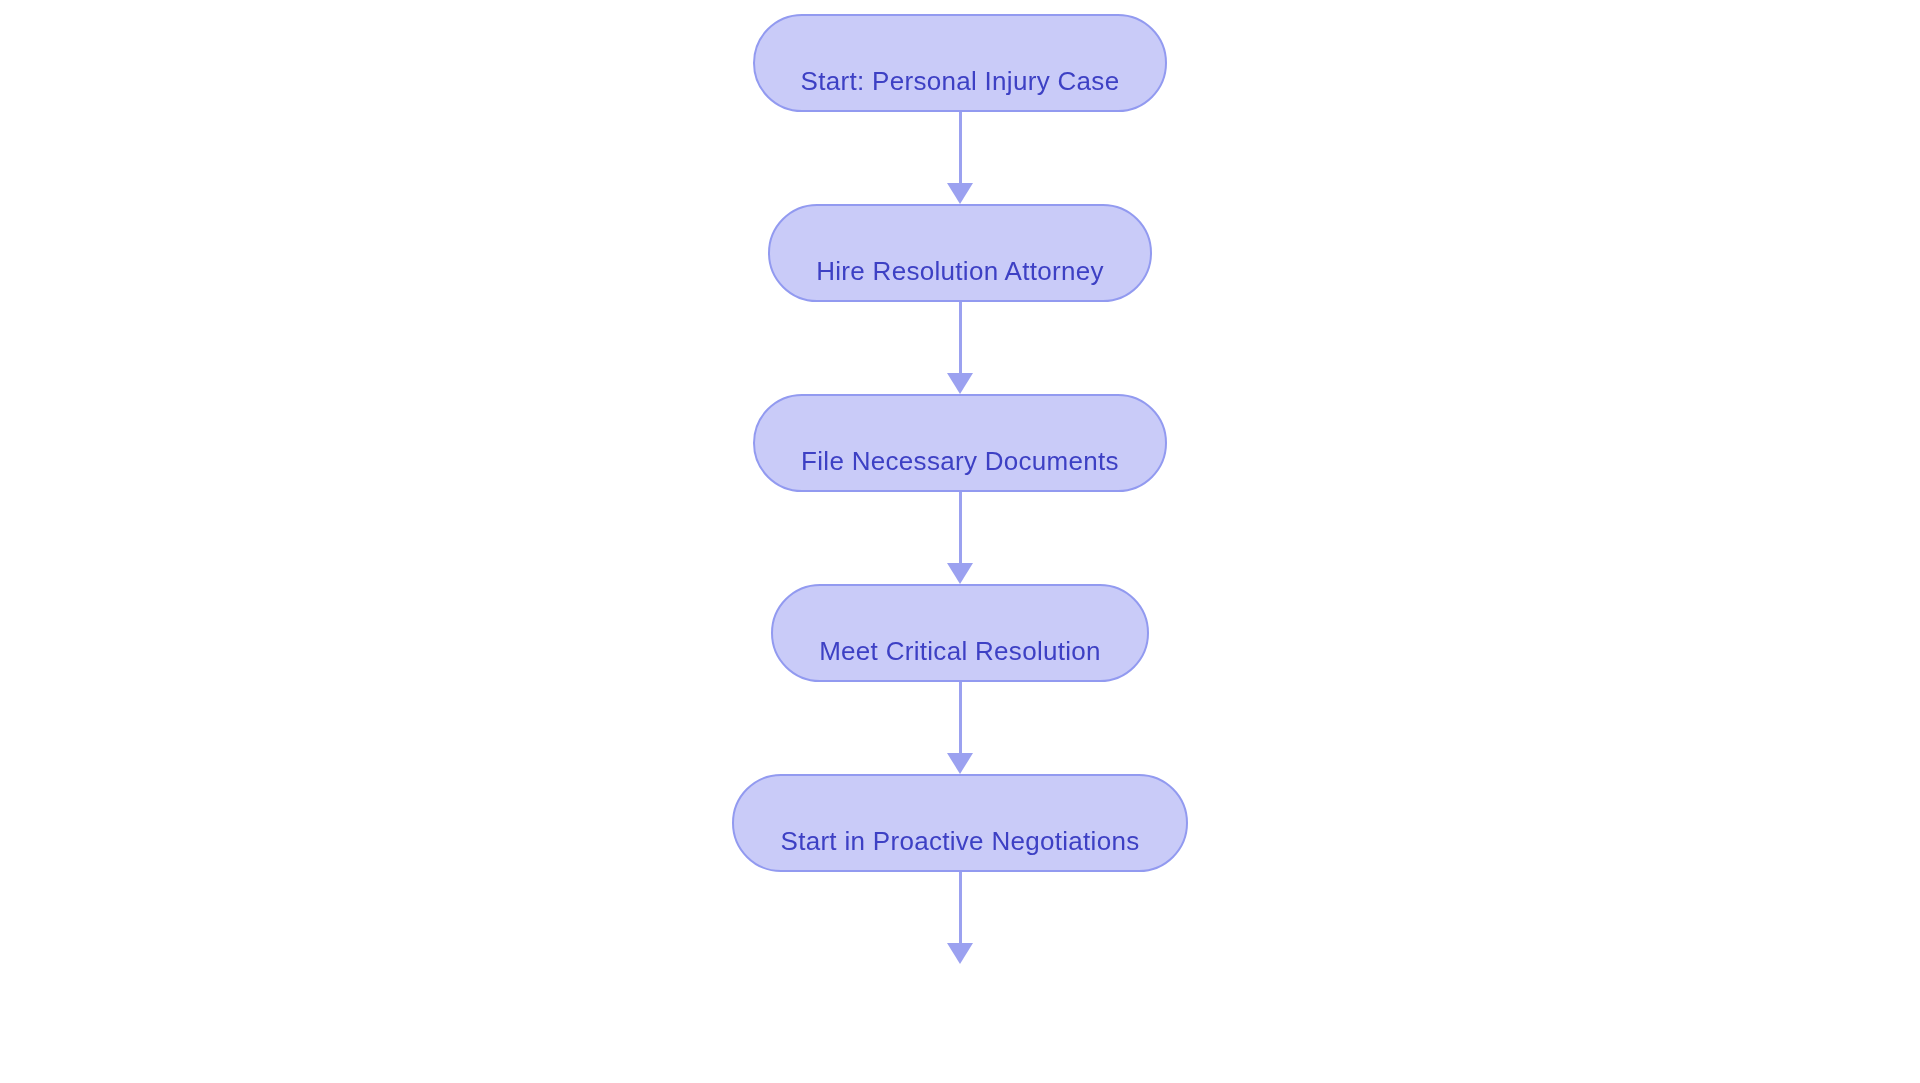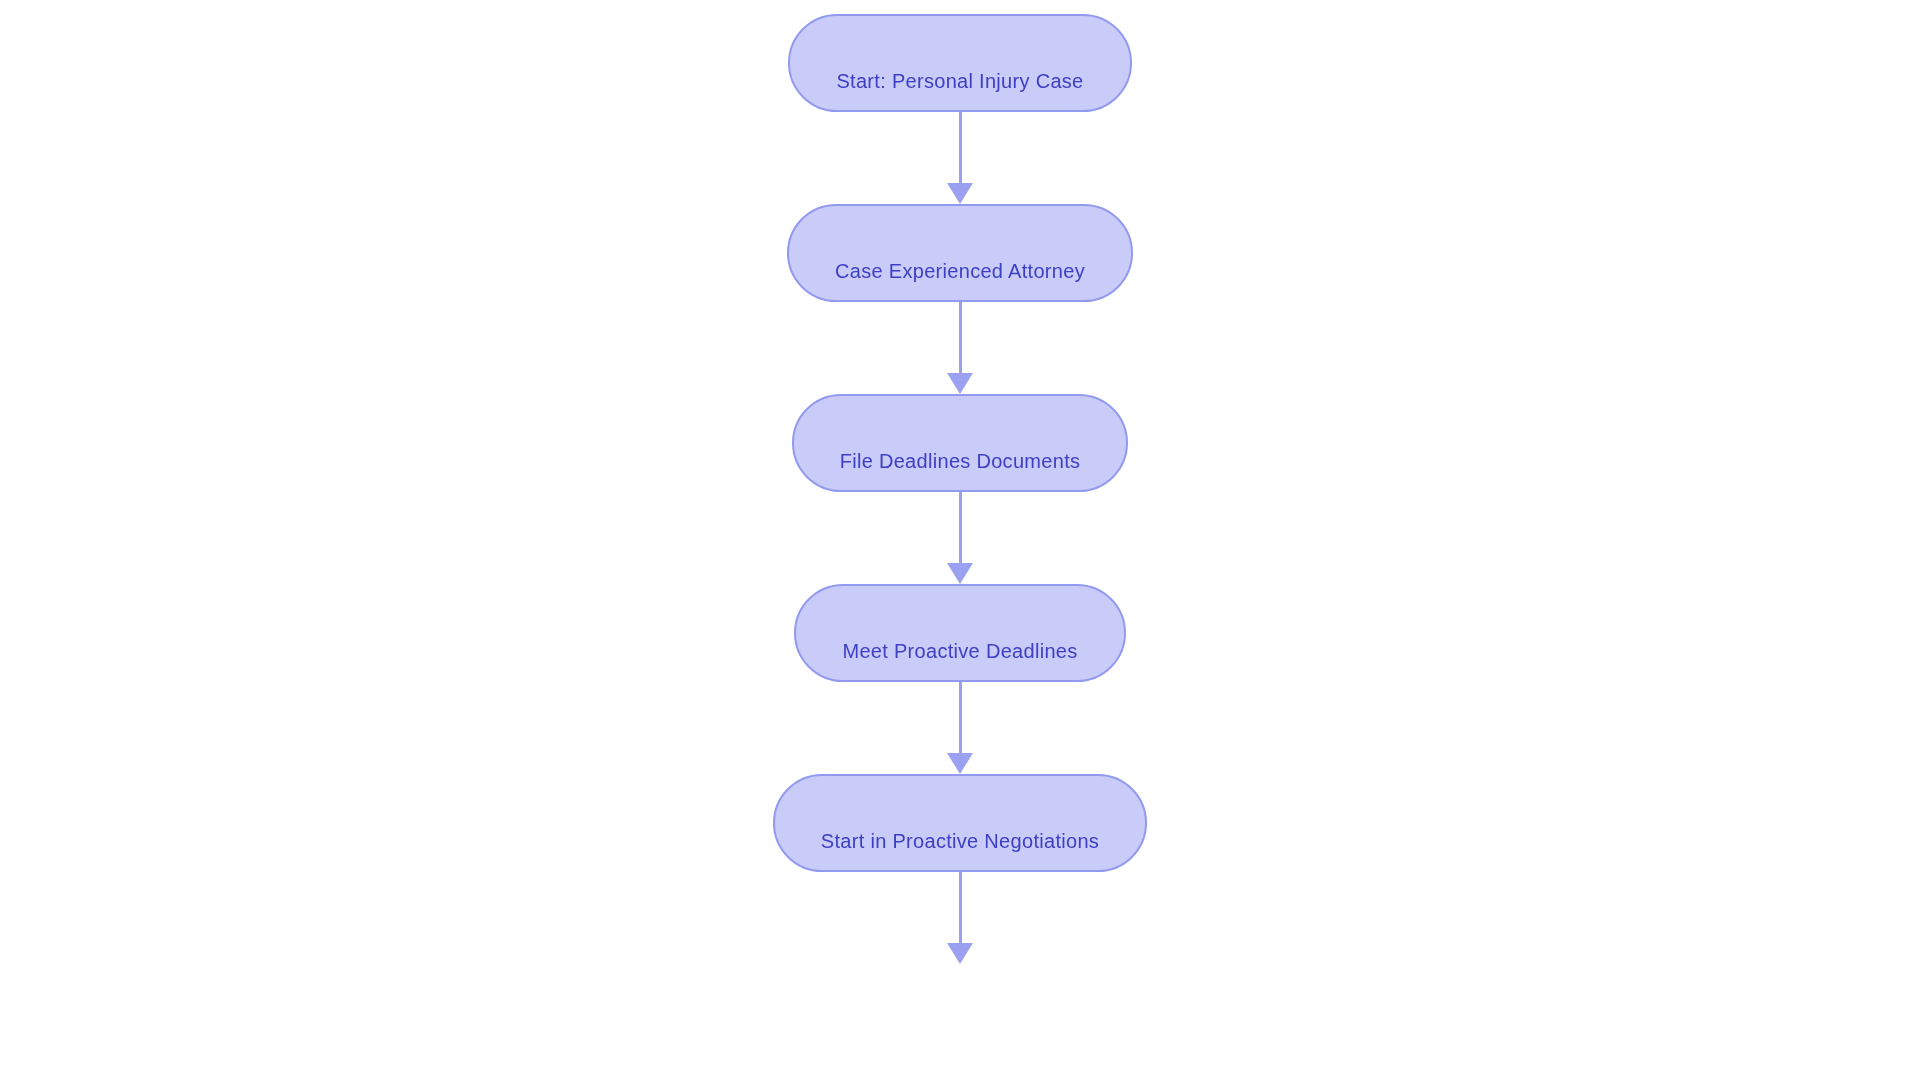--- a/index.html
+++ b/index.html
@@ -32,21 +32,21 @@
     background: var(--node-fill);
     border: 2px solid var(--node-border);
     display: flex;
     align-items: center;
     justify-content: center;
     padding: 0 46px;
     flex: none;
   }
   .flow-node .node-label {
     color: var(--node-text);
-    font-size: 20px;
+    font-size: 26px;
     letter-spacing: 0.3px;
     white-space: nowrap;
     margin-top: 37px;
   }
   .connector {
     height: 92px;
     width: 28px;
     display: flex;
     flex-direction: column;
     align-items: center;
@@ -72,35 +72,35 @@
 
 <div class="canvas" id="canvas">
     <div class="flow-node">
       <span class="node-label">Start: Personal Injury Case</span>
     </div>
     <div class="connector">
       <div class="edge-line"></div>
       <div class="arrowhead"></div>
     </div>
     <div class="flow-node">
-      <span class="node-label">Case Experienced Attorney</span>
+      <span class="node-label">Hire Resolution Attorney</span>
     </div>
     <div class="connector">
       <div class="edge-line"></div>
       <div class="arrowhead"></div>
     </div>
     <div class="flow-node">
-      <span class="node-label">File Deadlines Documents</span>
+      <span class="node-label">File Necessary Documents</span>
     </div>
     <div class="connector">
       <div class="edge-line"></div>
       <div class="arrowhead"></div>
     </div>
     <div class="flow-node">
-      <span class="node-label">Meet Proactive Deadlines</span>
+      <span class="node-label">Meet Critical Resolution</span>
     </div>
     <div class="connector">
       <div class="edge-line"></div>
       <div class="arrowhead"></div>
     </div>
     <div class="flow-node">
       <span class="node-label">Start in Proactive Negotiations</span>
     </div>
     <div class="connector">
       <div class="edge-line"></div>

